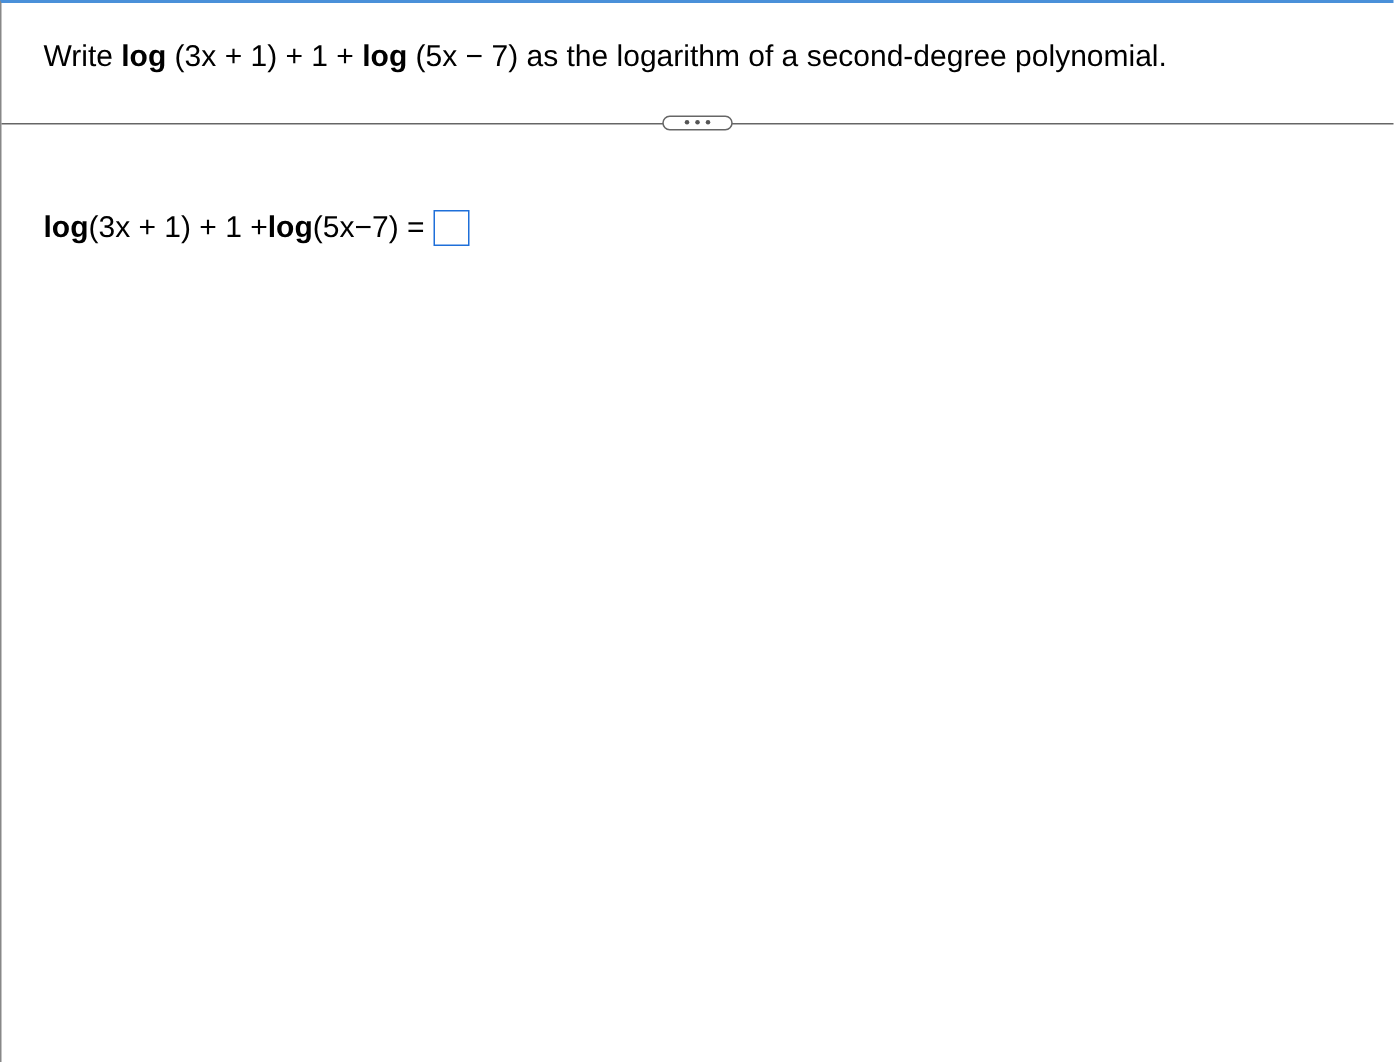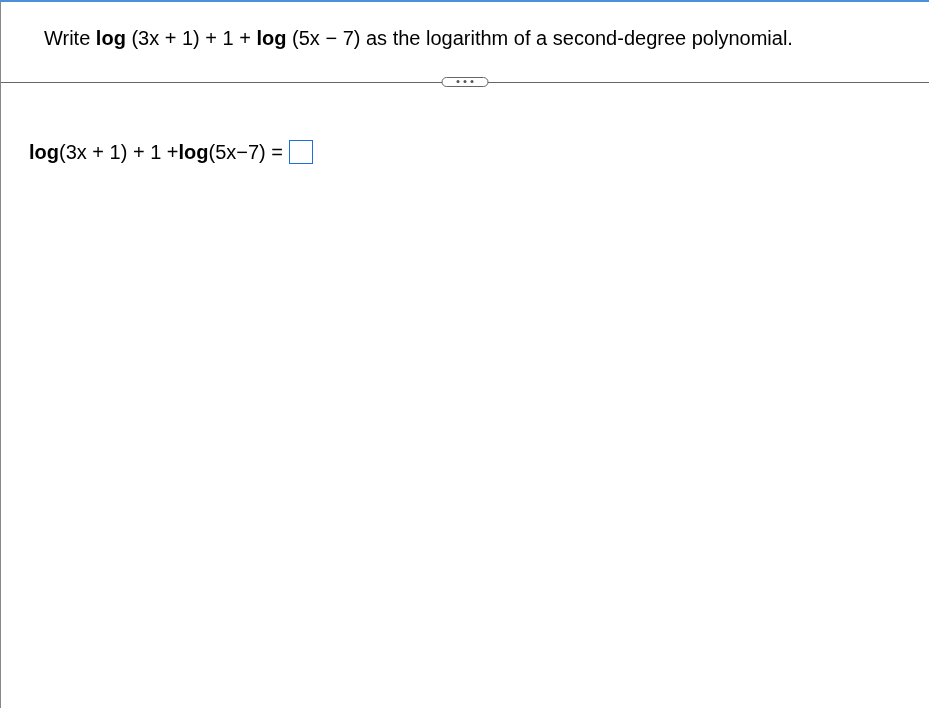--- a/index.html
+++ b/index.html
@@ -15,21 +15,21 @@
       position: relative;
     }
     .container {
       width: 100%;
       height: 100%;
       border-top: 2px solid #4a90d9;
       border-left: 1px solid #888;
       position: relative;
     }
     .question-section {
-      padding: 22px 28px 20px 43px;
+      padding: 22px 28px 20px 28px;
     }
     .question-text {
       font-size: 20px;
       color: #000;
       line-height: 1.4;
     }
     .bold {
       font-weight: bold;
     }
     .divider-wrap {

